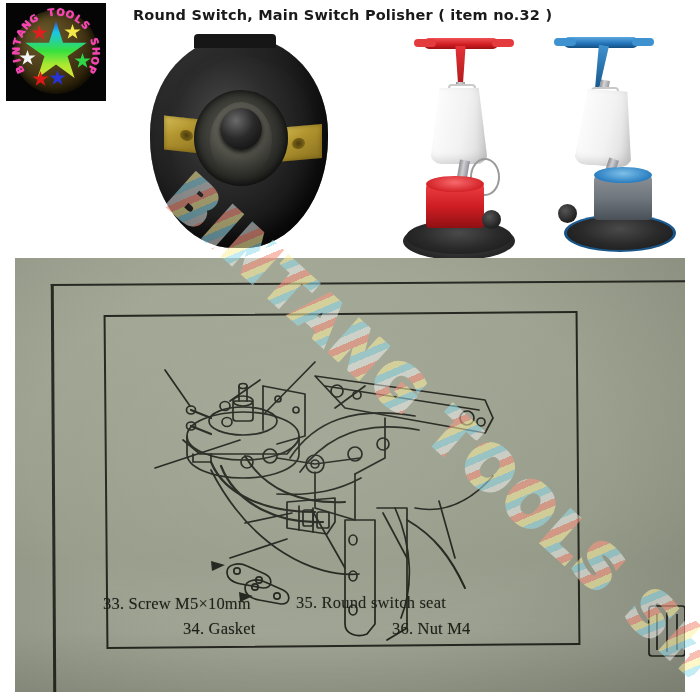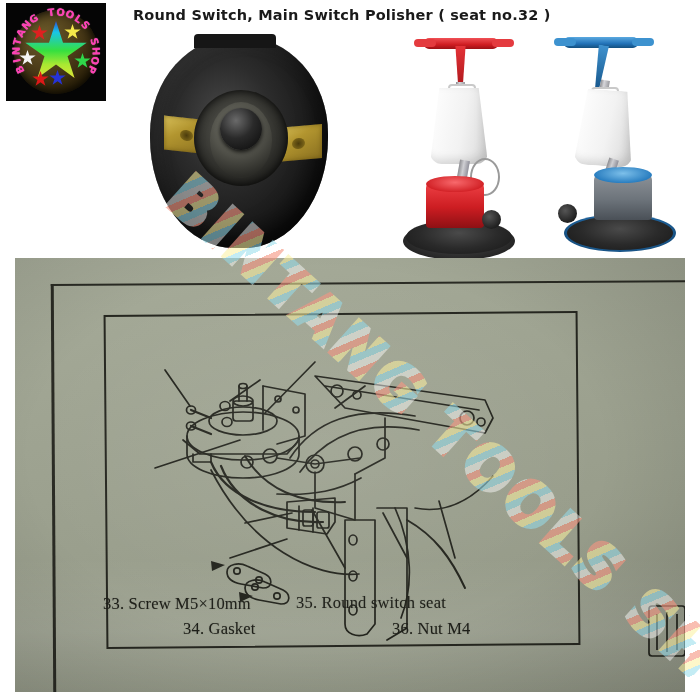--- a/index.html
+++ b/index.html
@@ -364,21 +364,21 @@
           <span class="logo-arc-letter" style="transform: rotate(34.1176deg) translate(0px, -40px) translate(-50%, -50%);">L</span>
           <span class="logo-arc-letter" style="transform: rotate(47.7647deg) translate(0px, -40px) translate(-50%, -50%);">S</span>
           <span class="logo-arc-letter" style="transform: rotate(61.4118deg) translate(0px, -40px) translate(-50%, -50%);"> </span>
           <span class="logo-arc-letter" style="transform: rotate(75.0588deg) translate(0px, -40px) translate(-50%, -50%);">S</span>
           <span class="logo-arc-letter" style="transform: rotate(88.7059deg) translate(0px, -40px) translate(-50%, -50%);">H</span>
           <span class="logo-arc-letter" style="transform: rotate(102.353deg) translate(0px, -40px) translate(-50%, -50%);">O</span>
           <span class="logo-arc-letter" style="transform: rotate(116deg) translate(0px, -40px) translate(-50%, -50%);">P</span>
         </div>
     </div>
 
-    <div id="title">Round Switch, Main Switch Polisher ( seat no.32 )</div>
+    <div id="title">Round Switch, Main Switch Polisher ( item no.32 )</div>
 
     <div id="switch-photo">
       <div id="switch-body"></div>
       <div id="switch-flat-top"></div>
       <div class="switch-tab" id="tab-left">
         <div class="tab-hole"></div>
       </div>
       <div class="switch-tab" id="tab-right">
         <div class="tab-hole"></div>
       </div>

